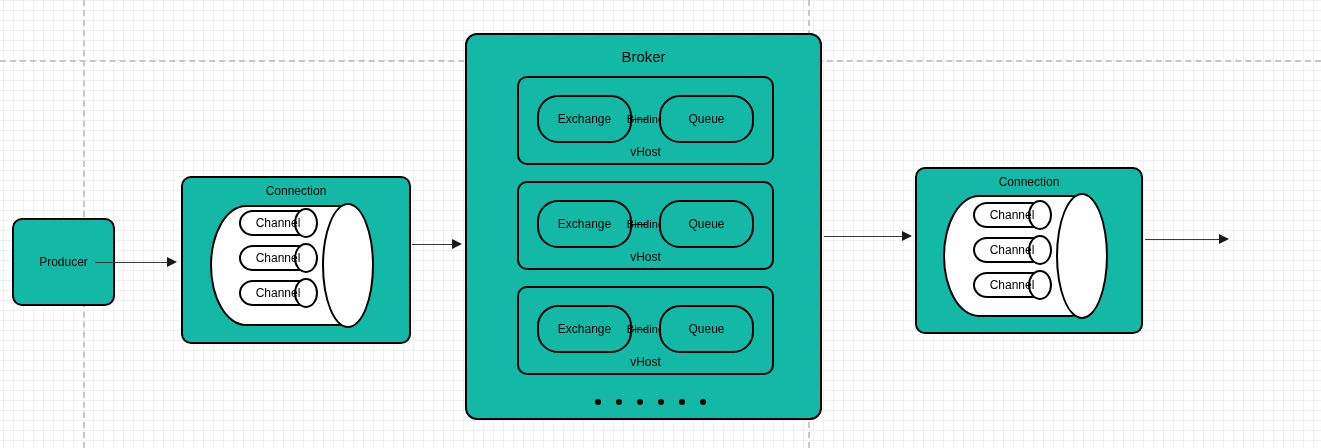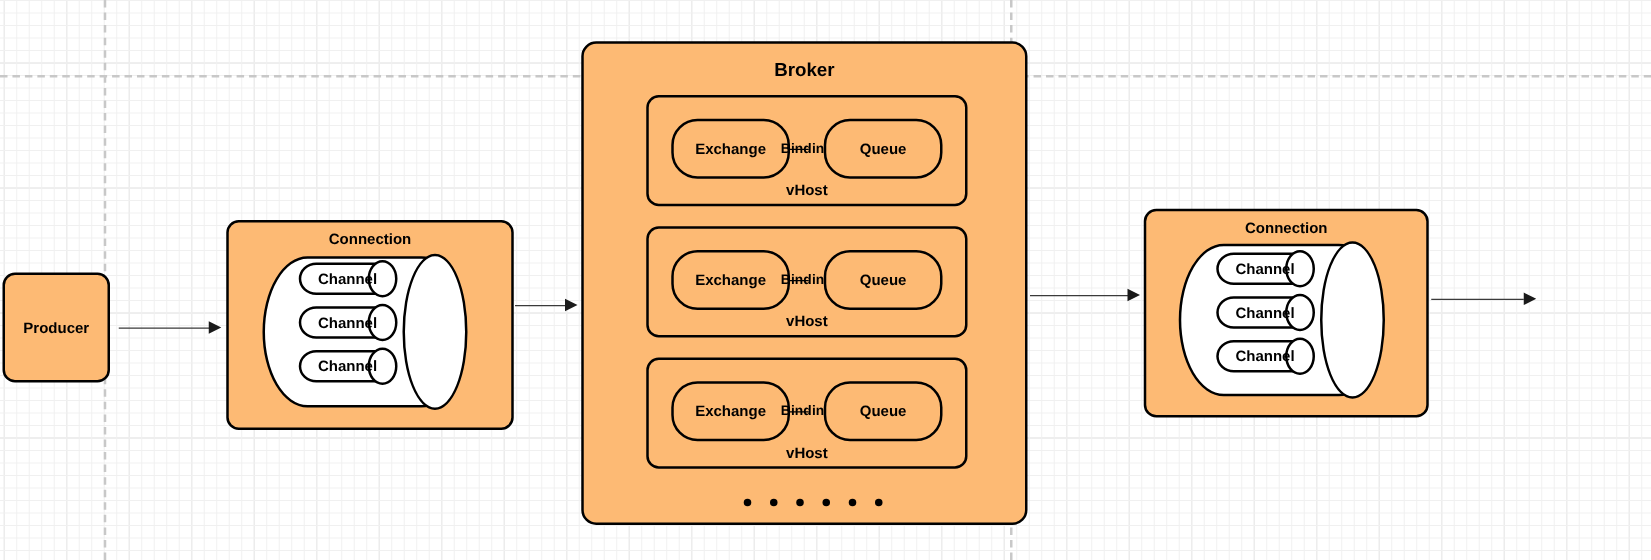--- a/index.html
+++ b/index.html
@@ -43,24 +43,23 @@
     left: 0;
     right: 0;
     height: 0;
     border-top: 2px dashed #c8c8c8;
   }
 
   
   .node {
     position: absolute;
     box-sizing: border-box;
-    background: #fdba74;
+    background: #14b8a6;
     border: 2px solid #000000;
     border-radius: 10px;
-    font-weight: bold;
   }
   .node.plain {
     border-radius: 21px;
   }
   .label {
     position: absolute;
     color: #000000;
     font-size: 12px;
     line-height: 14px;
     white-space: nowrap;
@@ -152,21 +151,21 @@
 </head>
 <body>
 
 <div id="canvas">
 
   <div id="grid"></div>
   <div class="pagebreak-v" style="left:83px;"></div>
   <div class="pagebreak-v" style="left:808px;"></div>
   <div class="pagebreak-h" style="top:60px;"></div>
 
-  <div class="node" style="left:2px; top:218px; width:86px; height:88px;">
+  <div class="node" style="left:12px; top:218px; width:103px; height:88px;">
     <div class="center-label">Producer</div>
   </div>
 
   <div class="arrow-line" style="left:95px; top:262px; width:74px;"></div>
   <div class="arrow-head" style="left:167px; top:257px;"></div>
 
   <div class="node" style="left:181px; top:176px; width:230px; height:168px;">
     <div class="top-label" style="top:6px;">Connection</div>
 
     <div class="cyl" style="left:27px; top:27px; width:163px; height:121px;">

